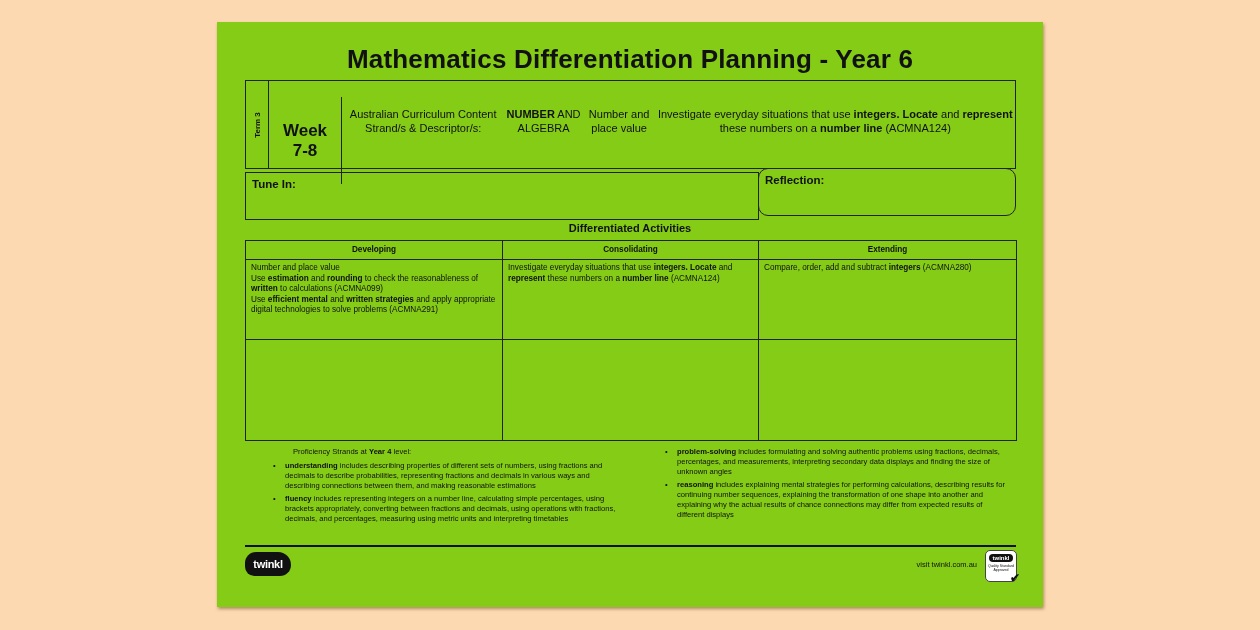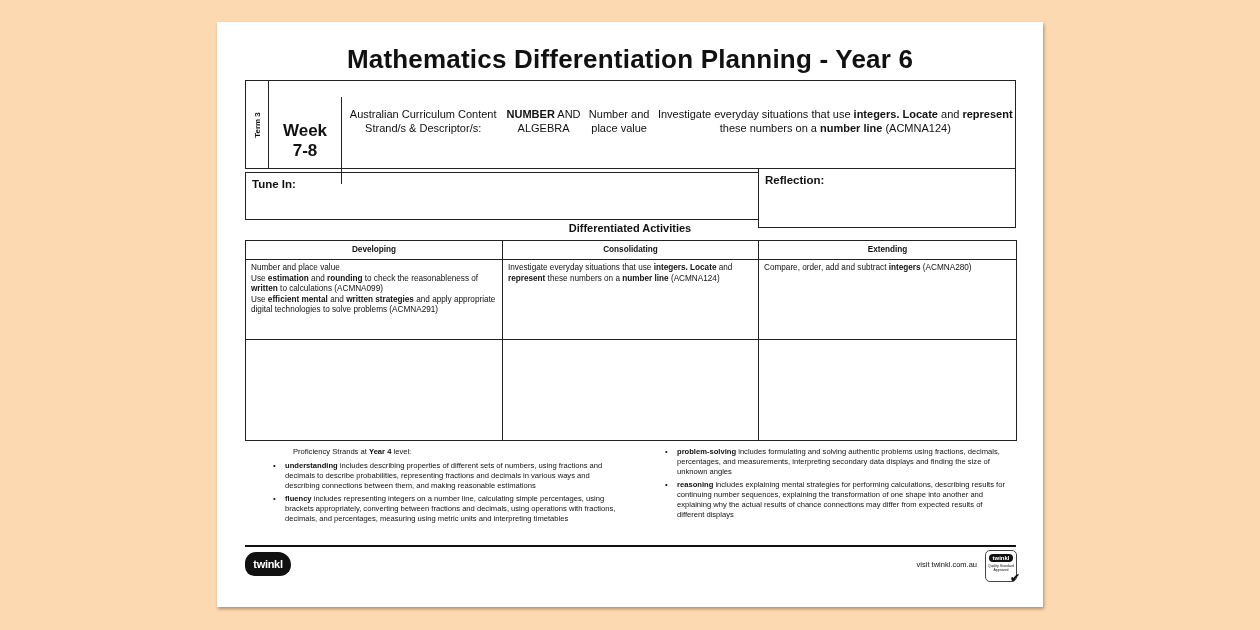--- a/index.html
+++ b/index.html
@@ -7,21 +7,21 @@
   body {
     background: #fcd9b1;
     font-family: "Liberation Sans", sans-serif;
     color: #111;
     position: relative;
   }
   .page {
     position: absolute;
     left: 217px; top: 22px;
     width: 826px; height: 585px;
-    background: #ffffff;
+    background: #84cc16;
     box-shadow: 1px 2px 3px rgba(120,80,40,0.55);
   }
   .title {
     position: absolute;
     left: 0; top: 22px; width: 100%;
     text-align: center;
     font-size: 26px;
     font-weight: bold;
     letter-spacing: 0.2px;
   }
@@ -46,21 +46,21 @@
     font-size: 17px; font-weight: bold; line-height: 20px;
   }
   .desc-col {
     position: absolute; left: 96px; top: 0; right: 0; height: 100%;
     display: flex; flex-direction: row; align-items: center; justify-content: center;
     font-size: 11px; line-height: 14px; text-align: center;
     padding-bottom: 8px;
   }
   b { font-weight: bold; }
   .tune-box { left: 28px; top: 150px; width: 514px; height: 48px; text-align: right; }
-  .refl-box { left: 541px; top: 146px; width: 258px; height: 60px; }
+  .refl-box { left: 541px; top: 146px; width: 258px; height: 48px; border-radius: 10px; }
   .box-label { position: absolute; left: 6px; top: 5px; font-size: 11.5px; font-weight: bold; }
   .section-title {
     position: absolute; left: 0; top: 200px; width: 100%;
     text-align: center; font-size: 11px; font-weight: bold;
   }
   table.act {
     position: absolute; left: 28px; top: 218px; width: 771px;
     border-collapse: collapse;
     table-layout: fixed;
   }

